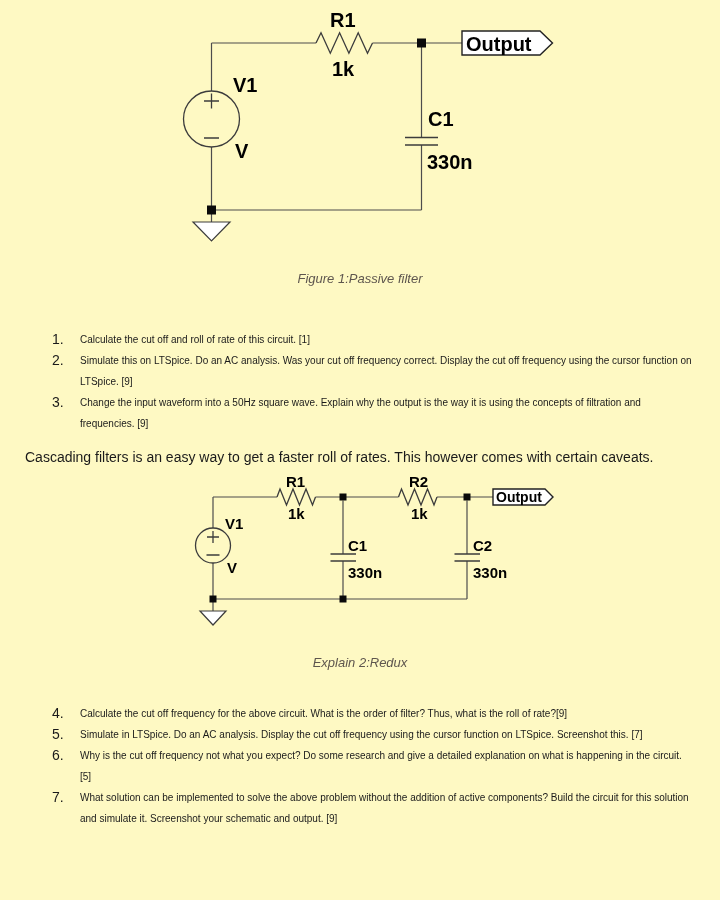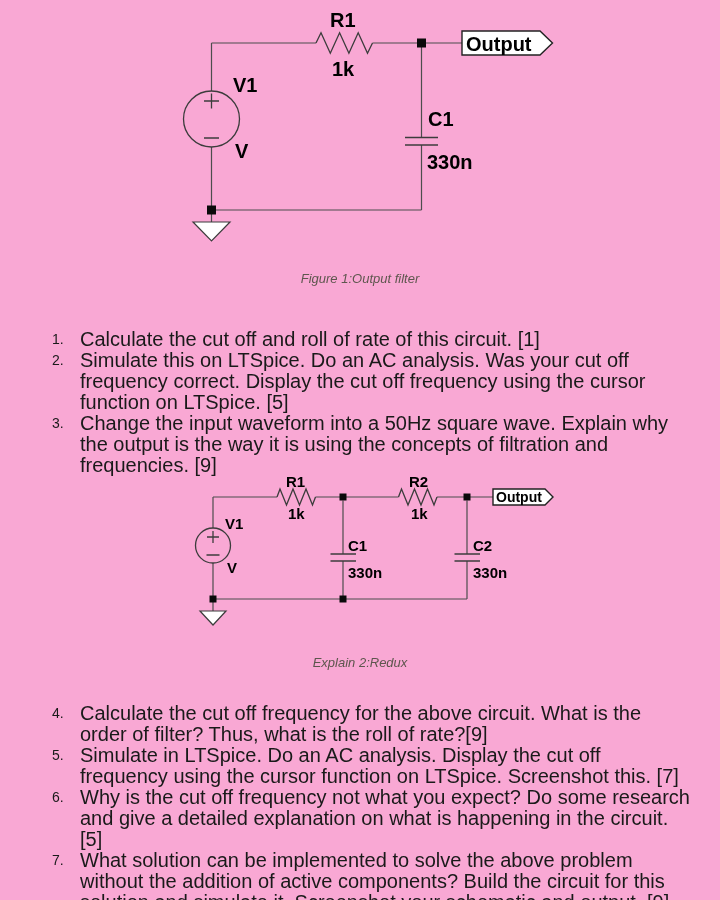--- a/index.html
+++ b/index.html
@@ -1,17 +1,17 @@
 <!DOCTYPE html>
 <html><head>
 <meta charset="utf-8">
 <style>
   html,body { margin:0; padding:0; background:#ffffff; }
   .page {
-    position:relative; width:720px; height:900px; background:#f9a8d4;
+    position:relative; width:720px; height:900px; background:#fef9c3;
     font-family:"Liberation Sans", sans-serif; color:#1a1a1a; overflow:hidden;
   }
   svg.schematic { position:absolute; left:0; top:0; width:720px; height:900px; }
   svg .wire  { stroke:#4d4d4d; stroke-width:1.2; fill:none; }
   svg .comp  { stroke:#3c3c3c; stroke-width:1.3; fill:none; }
   svg .node  { fill:#0a0a0a; stroke:none; }
   svg .flag  { fill:#ffffff; stroke:#222222; stroke-width:1.4; }
   svg .gnd   { fill:#ffffff; stroke:#3c3c3c; stroke-width:1.2; }
   svg text   { font-family:"Liberation Sans", sans-serif; font-weight:700; fill:#000000; }
   svg text.lbl-lg  { font-size:20px; }
@@ -24,21 +24,21 @@
     font-size:13px; font-style:italic; line-height:16px;
   }
   #caption1 { top:271px; }
   #caption2 { top:655px; }
 
   .olist { position:absolute; left:52px; width:648px; }
   #list-top    { top:329px; }
   #list-bottom { top:703px; }
   .li  { display:flex; align-items:flex-start; }
   .num { flex:0 0 28px; font-size:14px; line-height:21px; }
-  .txt { width:612px; font-size:20px; line-height:21px; }
+  .txt { width:612px; font-size:10px; line-height:21px; }
 
   .para {
     position:absolute; left:25px; top:447px; width:692px;
     font-size:14px; line-height:21px;
   }
 </style>
 </head>
 <body>
 
 <div class="page">
@@ -112,37 +112,38 @@
       <text class="lbl-sm" x="225" y="529">V1</text>
       <text class="lbl-sm" x="227" y="573">V</text>
       <text class="lbl-sm" x="348" y="551">C1</text>
       <text class="lbl-sm" x="348" y="578">330n</text>
       <text class="lbl-sm" x="473" y="551">C2</text>
       <text class="lbl-sm" x="473" y="578">330n</text>
       <text class="flag-sm" x="496" y="502">Output</text>
     </g>
   </svg>
 
-  <div class="caption" id="caption1" style="color: rgb(94, 86, 78);">Figure 1:Output filter</div>
+  <div class="caption" id="caption1" style="color: rgb(94, 86, 78);">Figure 1:Passive filter</div>
 
   <div class="olist" id="list-top">
     <div class="li">
       <span class="num">1.</span>
       <span class="txt">Calculate the cut off and roll of rate of this circuit. [1]</span>
     </div>
     <div class="li">
       <span class="num">2.</span>
-      <span class="txt">Simulate this on LTSpice. Do an AC analysis. Was your cut off frequency correct. Display the cut off frequency using the cursor function on LTSpice. [5]</span>
+      <span class="txt">Simulate this on LTSpice. Do an AC analysis. Was your cut off frequency correct. Display the cut off frequency using the cursor function on LTSpice. [9]</span>
     </div>
     <div class="li">
       <span class="num">3.</span>
       <span class="txt">Change the input waveform into a 50Hz square wave. Explain why the output is the way it is using the concepts of filtration and frequencies. [9]</span>
     </div>
   </div>
 
+  <div class="para">Cascading filters is an easy way to get a faster roll of rates. This however comes with certain caveats.</div>
 
   <div class="caption" id="caption2" style="color: rgb(94, 86, 78);">Explain 2:Redux</div>
 
   <div class="olist" id="list-bottom">
     <div class="li">
       <span class="num">4.</span>
       <span class="txt">Calculate the cut off frequency for the above circuit. What is the order of filter? Thus, what is the roll of rate?[9]</span>
     </div>
     <div class="li">
       <span class="num">5.</span>

